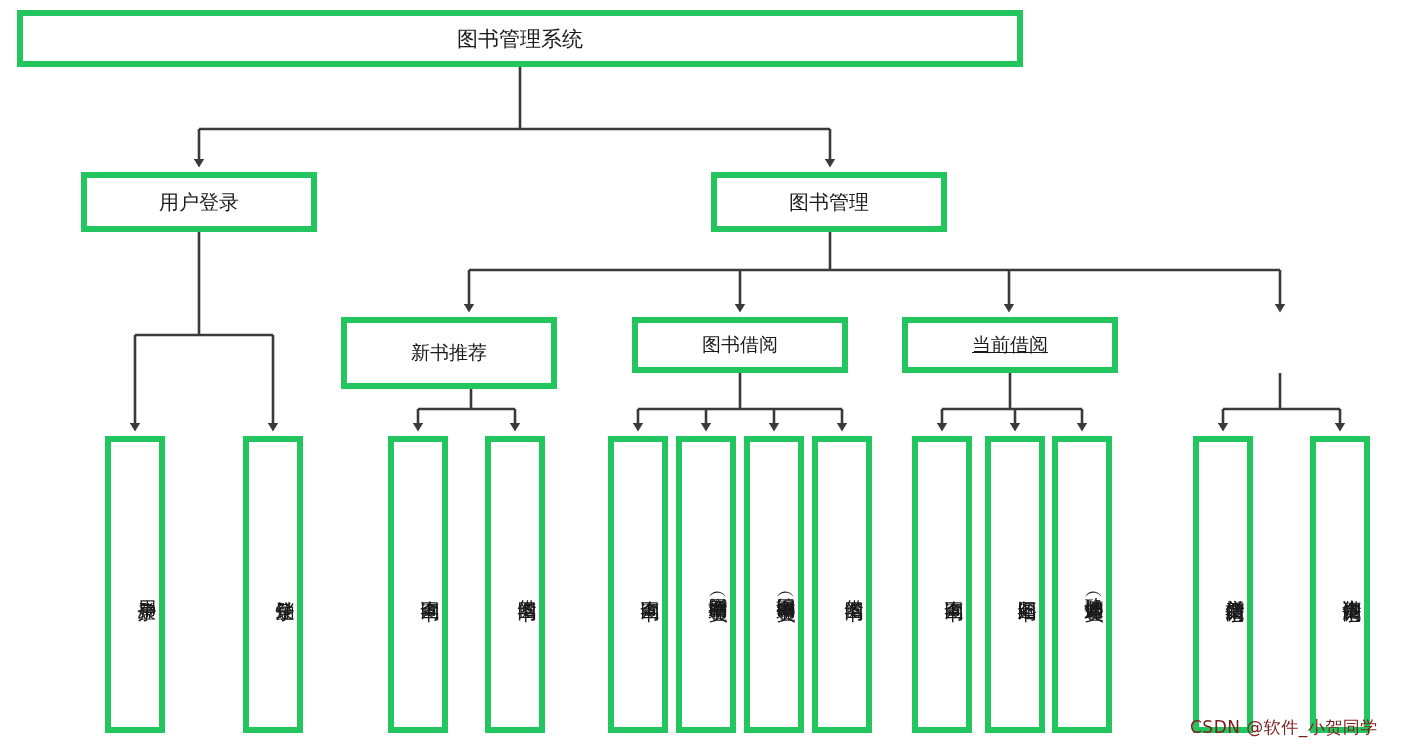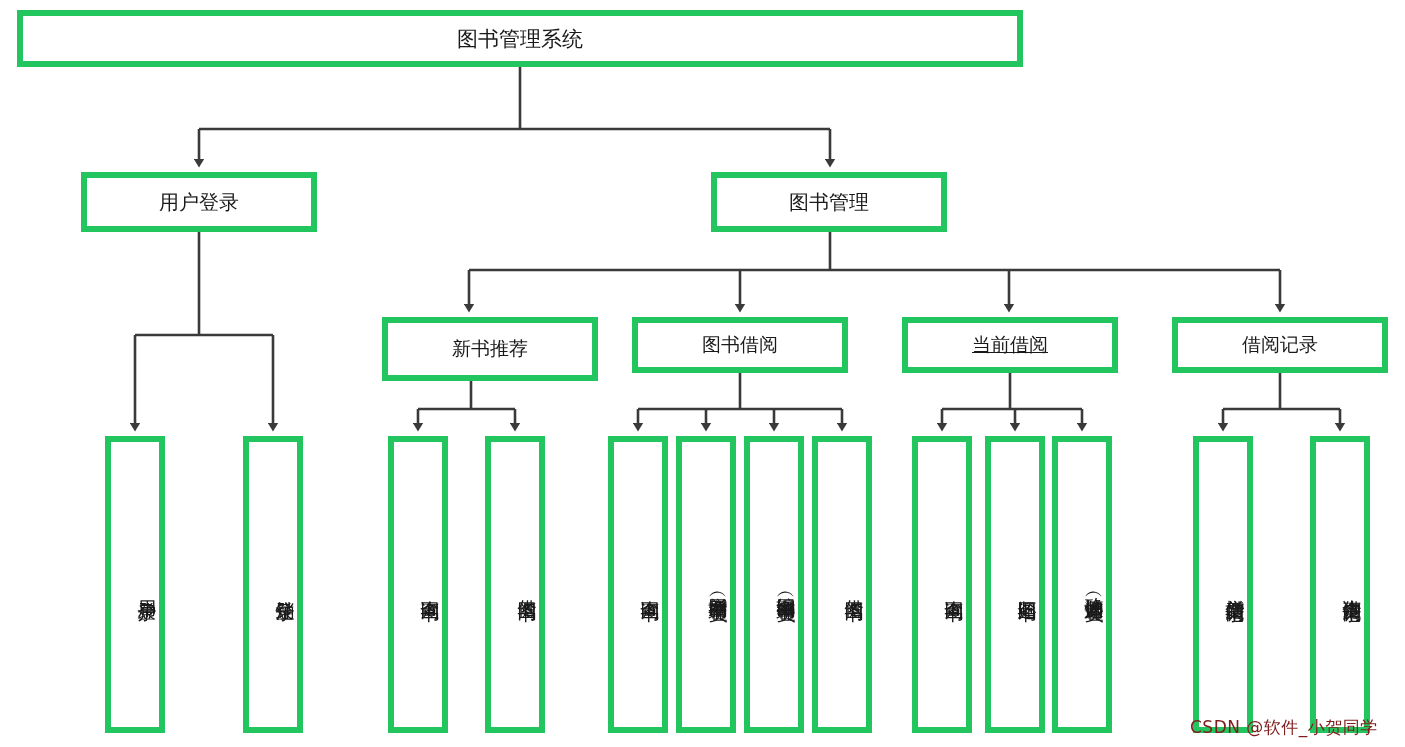--- a/index.html
+++ b/index.html
@@ -121,31 +121,28 @@
     <span>图书管理系统</span>
   </div>
 
   <div class="node level1" style="left: 81px; top: 172px; width: 236px; height: 60px;">
     <span>用户登录</span>
   </div>
   <div class="node level1" style="left: 711px; top: 172px; width: 236px; height: 60px;">
     <span>图书管理</span>
   </div>
 
-  <div class="node level2" style="left: 382px; top: 317px; width: 216px; height: 64px;">
+  <div class="node level2" style="left: 341px; top: 317px; width: 216px; height: 72px;">
     <span>新书推荐</span>
   </div>
   <div class="node level2" style="left: 632px; top: 317px; width: 216px; height: 56px;">
     <span>图书借阅</span>
   </div>
   <div class="node level2" style="left: 902px; top: 317px; width: 216px; height: 56px; text-decoration: underline;">
     <span>当前借阅</span>
-  </div>
-  <div class="node level2" style="left: 1172px; top: 317px; width: 216px; height: 56px;">
-    <span>借阅记录</span>
   </div>
 
   <div class="node leaf" style="left: 105px; top: 436px; width: 60px; height: 297px;">
     <span class="vtext">用户登录</span>
   </div>
   <div class="node leaf" style="left: 243px; top: 436px; width: 60px; height: 297px;">
     <span class="vtext">注销登录</span>
   </div>
   <div class="node leaf" style="left: 388px; top: 436px; width: 60px; height: 297px;">
     <span class="vtext">查询图书</span>

